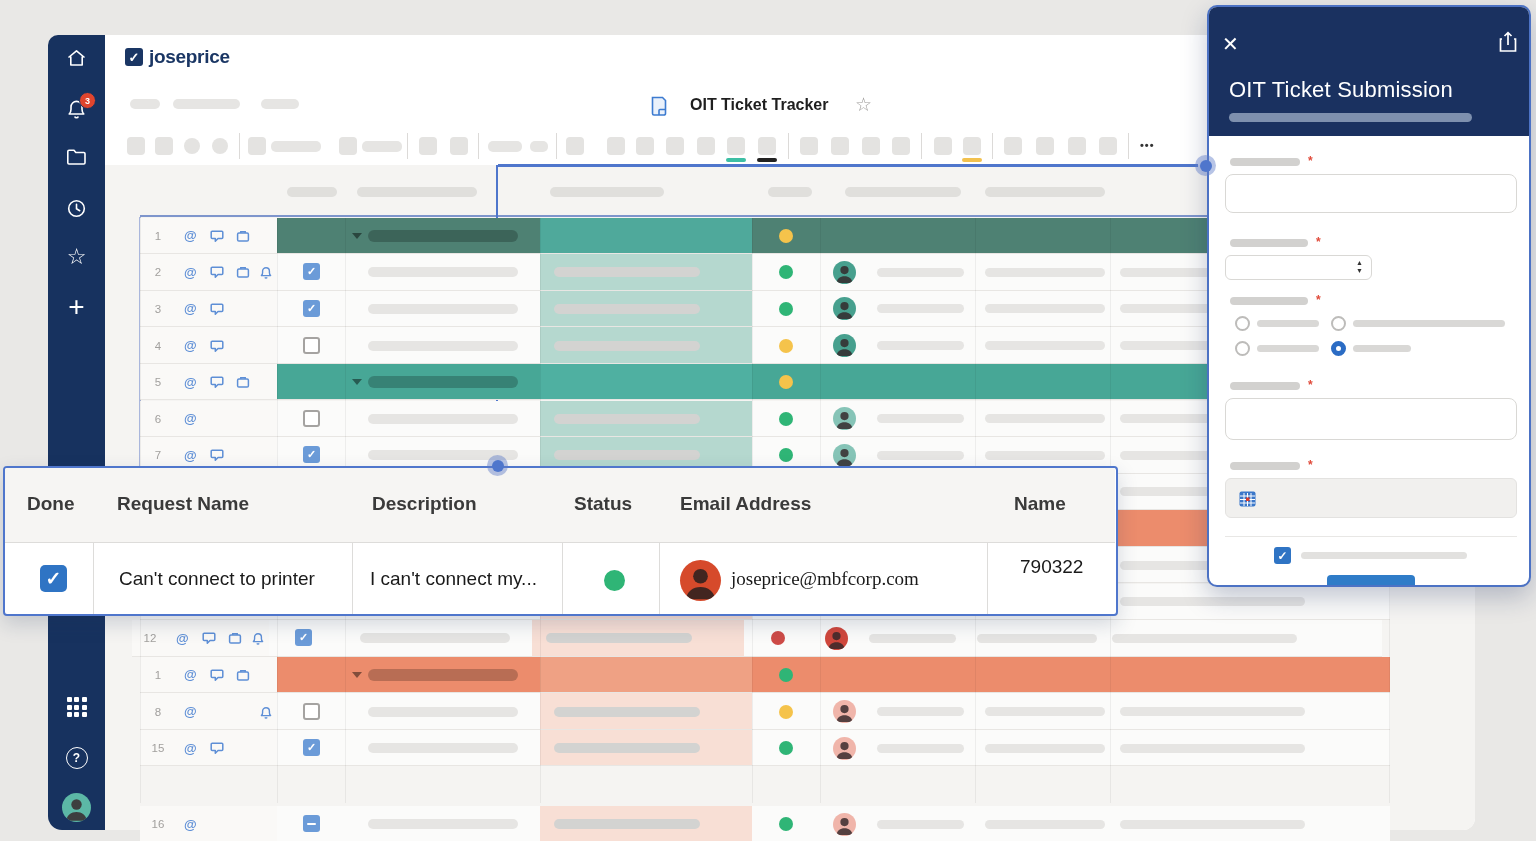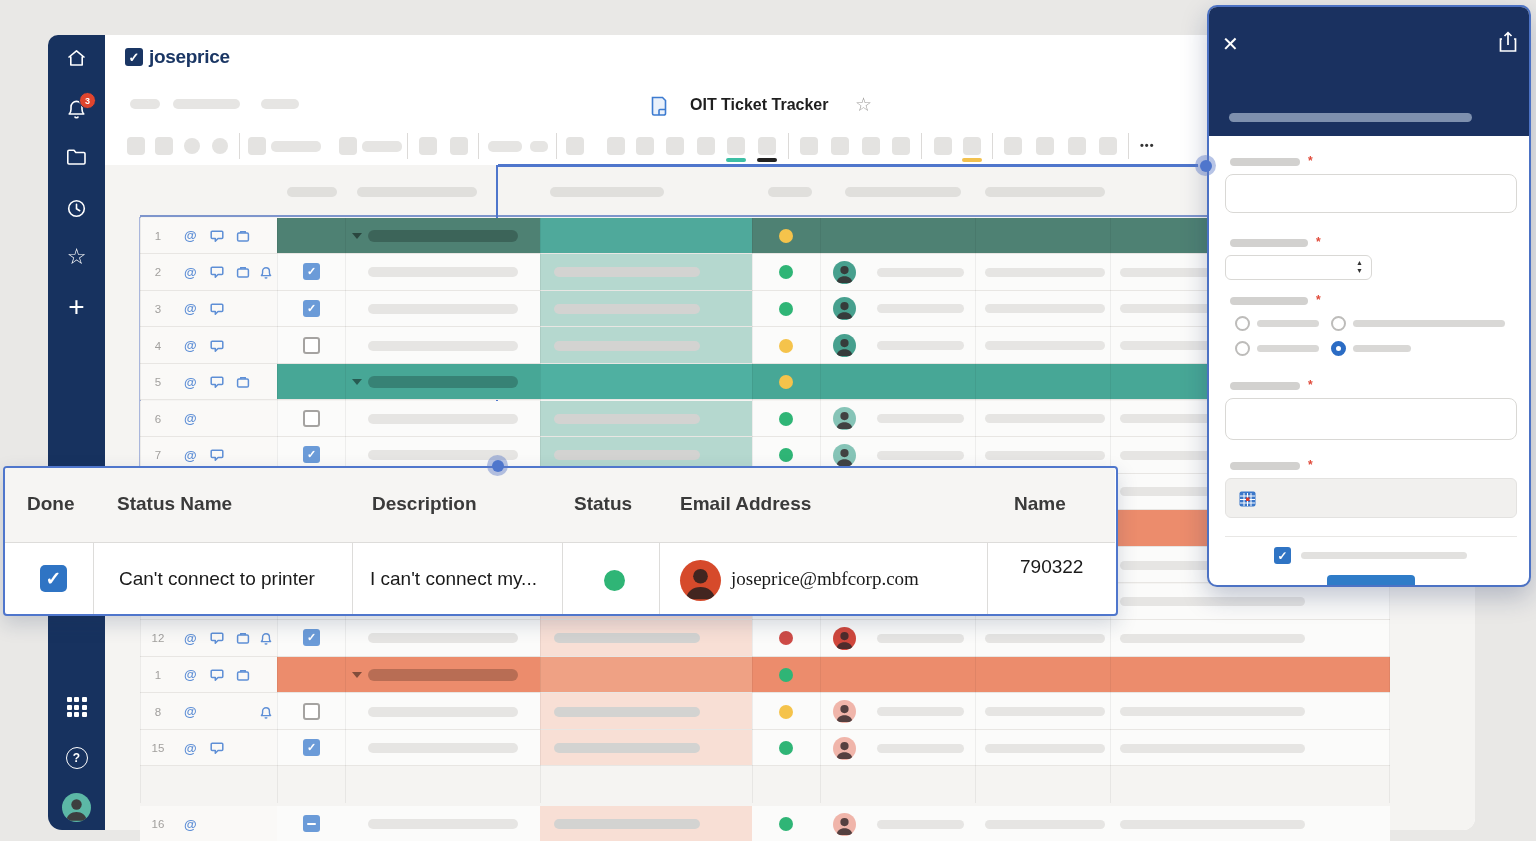--- a/index.html
+++ b/index.html
@@ -112,21 +112,21 @@
   <div id="grid"></div>
 
   <div class="dotline" style="left:140px;top:215px;width:1250px;height:2px;background:#7E95CC;"></div>
   <div class="dotline" style="left:139px;top:217px;width:1.5px;height:249px;background:#A9B6DC;"></div>
   <div class="dotline" style="left:495.5px;top:165px;width:2.5px;height:293px;"></div>
   <div class="dotline" style="left:498px;top:164px;width:700px;height:2.5px;"></div>
 
   <div class="abs" id="callout" style="left: 3px; top: 466px; width: 1115px; height: 150px; background: rgb(255, 255, 255); border: 2.5px solid rgb(79, 118, 204); border-radius: 4px; box-shadow: rgba(30, 50, 90, 0.18) 0px 8px 20px; box-sizing: border-box; overflow: hidden; z-index: 5;">
     <div class="abs" style="left:0;top:0;width:1110px;height:74px;background:#F6F5F3;border-bottom:1px solid #DDDCDA;"></div>
     <div class="calloutHdr" style="left:22px;top:25px;">Done</div>
-    <div class="calloutHdr" style="left:112px;top:25px;">Status Name</div>
+    <div class="calloutHdr" style="left:112px;top:25px;">Request Name</div>
     <div class="calloutHdr" style="left:367px;top:25px;">Description</div>
     <div class="calloutHdr" style="left:569px;top:25px;">Status</div>
     <div class="calloutHdr" style="left:675px;top:25px;text-align:center;">Email Address</div>
     <div class="calloutHdr" style="left:1009px;top:25px;">Name</div>
 
     <div class="cell-line" style="left:88px;top:75px;height:72px;background:#DDDCDA;"></div>
     <div class="cell-line" style="left:347px;top:75px;height:72px;background:#DDDCDA;"></div>
     <div class="cell-line" style="left:557px;top:75px;height:72px;background:#DDDCDA;"></div>
     <div class="cell-line" style="left:654px;top:75px;height:72px;background:#DDDCDA;"></div>
     <div class="cell-line" style="left:982px;top:75px;height:72px;background:#DDDCDA;"></div>
@@ -147,20 +147,21 @@
 
   <div class="abs" id="panel" style="left: 1207px; top: 5px; width: 324px; height: 582px; background: rgb(255, 255, 255); border: 2.5px solid rgb(76, 114, 196); border-radius: 10px; box-sizing: border-box; overflow: hidden; box-shadow: rgba(20, 40, 90, 0.25) 0px 10px 26px; z-index: 5;">
     <div class="abs" style="left:0;top:0;width:320px;height:129px;background:#1A3160;"></div>
     <div class="abs" style="left:13px;top:25px;color:#fff;font-size:20px;font-weight:400;">✕</div>
     <span class="abs" style="left:288px;top:23px;">
       <svg width="22" height="24" viewBox="0 0 22 24">
           <path d="M5 9h-1.5v12h15V9H17" fill="none" stroke="#fff" stroke-width="1.7"></path>
           <path d="M11 15V3M7.5 6L11 2.6 14.5 6" fill="none" stroke="#fff" stroke-width="1.7"></path>
         </svg>
     </span>
+    <div class="abs" style="left:20px;top:70px;width:290px;color:#fff;font-size:22px;font-weight:500;letter-spacing:0.2px;">OIT Ticket Submission</div>
     <div class="abs" style="left:20px;top:106px;width:243px;height:9px;background:#7E90AE;border-radius:5px;"></div>
 
     <div class="plabel" style="left:21px;top:151px;width:70px;"></div>
     <div class="pstar" style="left:99px;top:147px;">*</div>
     <div class="pbox" style="left:16px;top:167px;width:292px;height:39px;"></div>
 
     <div class="plabel" style="left:21px;top:232px;width:78px;"></div>
     <div class="pstar" style="left:107px;top:228px;">*</div>
     <div class="pbox" style="left:16px;top:248px;width:147px;height:25px;border-radius:6px;">
       <span style="position:absolute;right:8px;top:3px;display:flex;flex-direction:column;line-height:8px;font-size:7px;color:#333;">▲<span style="margin-top:0px;">▼</span></span>
@@ -536,21 +537,21 @@
           <circle cx="12" cy="9.5" r="4.3" fill="rgba(50,38,40,0.82)"></circle>
           <path d="M3.5 23c.5-4.6 4.1-7.2 8.5-7.2s8 2.6 8.5 7.2z" fill="rgba(50,38,40,0.82)"></path>
         </svg>
       </div>
       <div class="bar" style="left: 737px; top: 50%; margin-top: -4.5px; width: 87px; height: 9px;"></div>
       <div class="bar" style="left: 845px; top: 50%; margin-top: -4.5px; width: 120px; height: 9px;"></div>
       <div class="bar" style="left: 980px; top: 50%; margin-top: -4.5px; width: 185px; height: 9px;"></div>
       <div class="statusdot" style="left: 639px; top: 50%; margin-top: -7px; background: rgb(47, 181, 118);"></div>
       <div class="rowline" style="left: 0px; top: 35.6px; width: 100%;"></div>
     </div>
-    <div class="abs" style="left: 140px; top: 620.1px; width: 1250px; height: 36.6px; position: absolute;">
+    <div class="abs" style="left: 132px; top: 620.1px; width: 1250px; height: 36.6px; position: absolute;">
       <div class="abs" style="left: 0px; top: 0px; width: 137px; height: 100%; background: rgb(250, 249, 247);">
         <div class="abs" style="left: 6px; top: 0px; width: 24px; height: 100%; display: flex; align-items: center; justify-content: center; font-size: 11.5px; color: rgb(162, 160, 158);">12</div>
         <div class="icn" style="left: 44px; top: 0px; height: 100%; display: flex; align-items: center; font-size: 13px; font-weight: 700;">@</div>
         <div class="icn" style="left: 70px; top: 0px; height: 100%; display: flex; align-items: center;">
           <svg width="14" height="14" viewBox="0 0 14 14">
             <path d="M2.2 2.3h9.6a1 1 0 0 1 1 1v5.2a1 1 0 0 1-1 1H8l-2.7 2.7V9.5H2.2a1 1 0 0 1-1-1V3.3a1 1 0 0 1 1-1z" fill="none" stroke="#5E8FD6" stroke-width="1.5" stroke-linejoin="round"></path>
           </svg>
         </div>
         <div class="icn" style="left: 96px; top: 0px; height: 100%; display: flex; align-items: center;">
           <svg width="14" height="14" viewBox="0 0 14 14">

